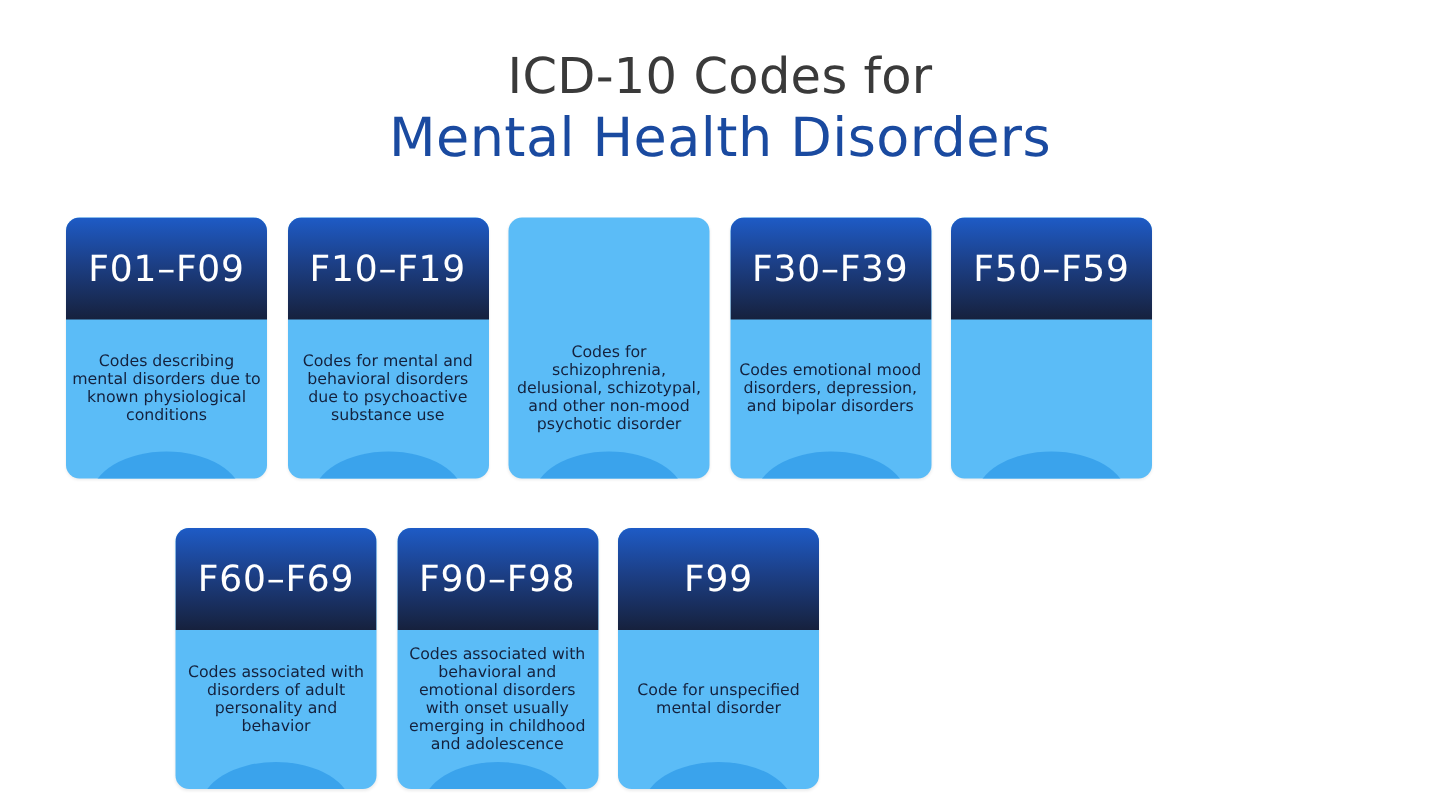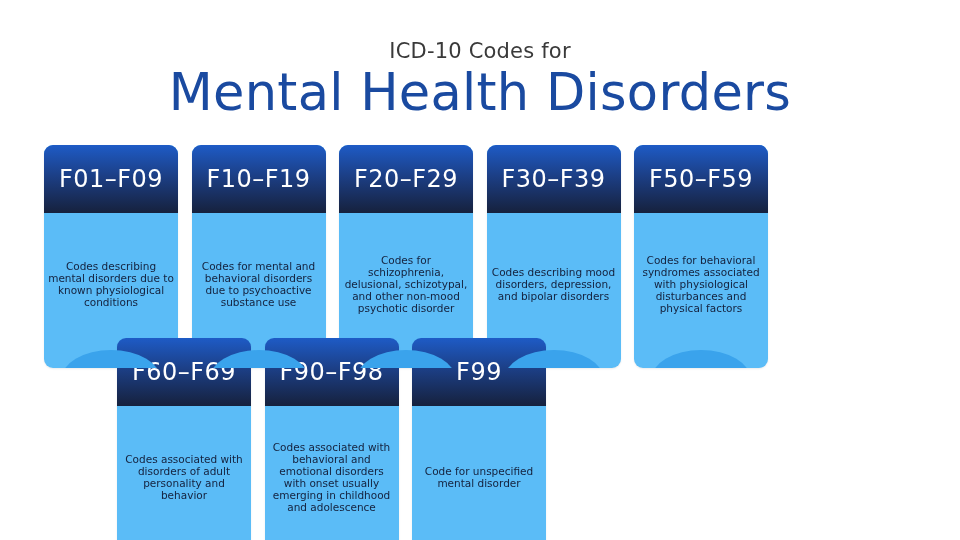--- a/index.html
+++ b/index.html
@@ -2,32 +2,32 @@
 <html><head>
 <meta charset="utf-8">
 <style>
   html, body { margin: 0; padding: 0; }
   body {
     width: 960px; height: 540px; background: #ffffff; position: relative; overflow: hidden;
     font-family: "Liberation Sans", "DejaVu Sans", sans-serif;
   }
   .title-wrap { position: absolute; left: 0; top: 34px; width: 960px; text-align: center; }
   .subtitle {
-    font-size: 21px; color: #3a3a3a; line-height: 34px; letter-spacing: 0.2px;
+    font-size: 33px; color: #3a3a3a; line-height: 34px; letter-spacing: 0.2px;
     font-family: "DejaVu Sans", sans-serif; font-weight: normal;
   }
   .main-title {
-    font-size: 51px; color: #1a4aa0; line-height: 46px; margin-top: 2px;
+    font-size: 36px; color: #1a4aa0; line-height: 46px; margin-top: 2px;
     font-family: "DejaVu Sans", sans-serif; font-weight: normal; letter-spacing: 0.3px;
   }
   .row { position: absolute; display: flex; gap: 13.5px; }
   .row-1 { left: 44px; top: 145px; }
-  .row-2 { left: 117px; top: 338px; }
+  .row-2 { left: 117px; top: 352px; }
   .card {
-    width: 134px; height: 223px; border-radius: 9px; overflow: hidden; position: relative;
+    width: 134px; height: 174px; border-radius: 9px; overflow: hidden; position: relative;
     background: #5bbcf7; box-shadow: 0 1px 2px rgba(0,0,0,0.08);
   }
   .card-head {
     height: 68px; display: flex; align-items: center; justify-content: center;
     background: linear-gradient(180deg, #1e5bc6 0%, #1c3f86 45%, #16213d 100%);
     color: #ffffff; font-size: 24px; letter-spacing: 0.5px;
     font-family: "DejaVu Sans", sans-serif;
   }
   .card-body {
     position: absolute; top: 68px; left: 0; right: 0; bottom: 0;
@@ -59,38 +59,34 @@
     <div class="card-arc"></div>
   </div>
   <div class="card">
     <div class="card-head">F10–F19</div>
     <div class="card-body">
         <div class="card-desc">Codes for mental and behavioral disorders due to psychoactive substance use</div>
       </div>
     <div class="card-arc"></div>
   </div>
   <div class="card">
-    <div class="card-head">F20–F29</div>
     <div class="card-body">
         <div class="card-desc">Codes for schizophrenia, delusional, schizotypal, and other non-mood psychotic disorder</div>
       </div>
     <div class="card-arc"></div>
   </div>
   <div class="card">
     <div class="card-head">F30–F39</div>
     <div class="card-body">
-        <div class="card-desc">Codes describing mood disorders, depression, and bipolar disorders</div>
+        <div class="card-desc">Codes emotional mood disorders, depression, and bipolar disorders</div>
       </div>
     <div class="card-arc"></div>
   </div>
   <div class="card">
     <div class="card-head">F50–F59</div>
-    <div class="card-body">
-        <div class="card-desc">Codes for behavioral syndromes associated with physiological disturbances and physical factors</div>
-      </div>
     <div class="card-arc"></div>
   </div>
 </div>
 
 <div class="row row-2">
   <div class="card">
     <div class="card-head">F60–F69</div>
     <div class="card-body">
         <div class="card-desc">Codes associated with disorders of adult personality and behavior</div>
       </div>

